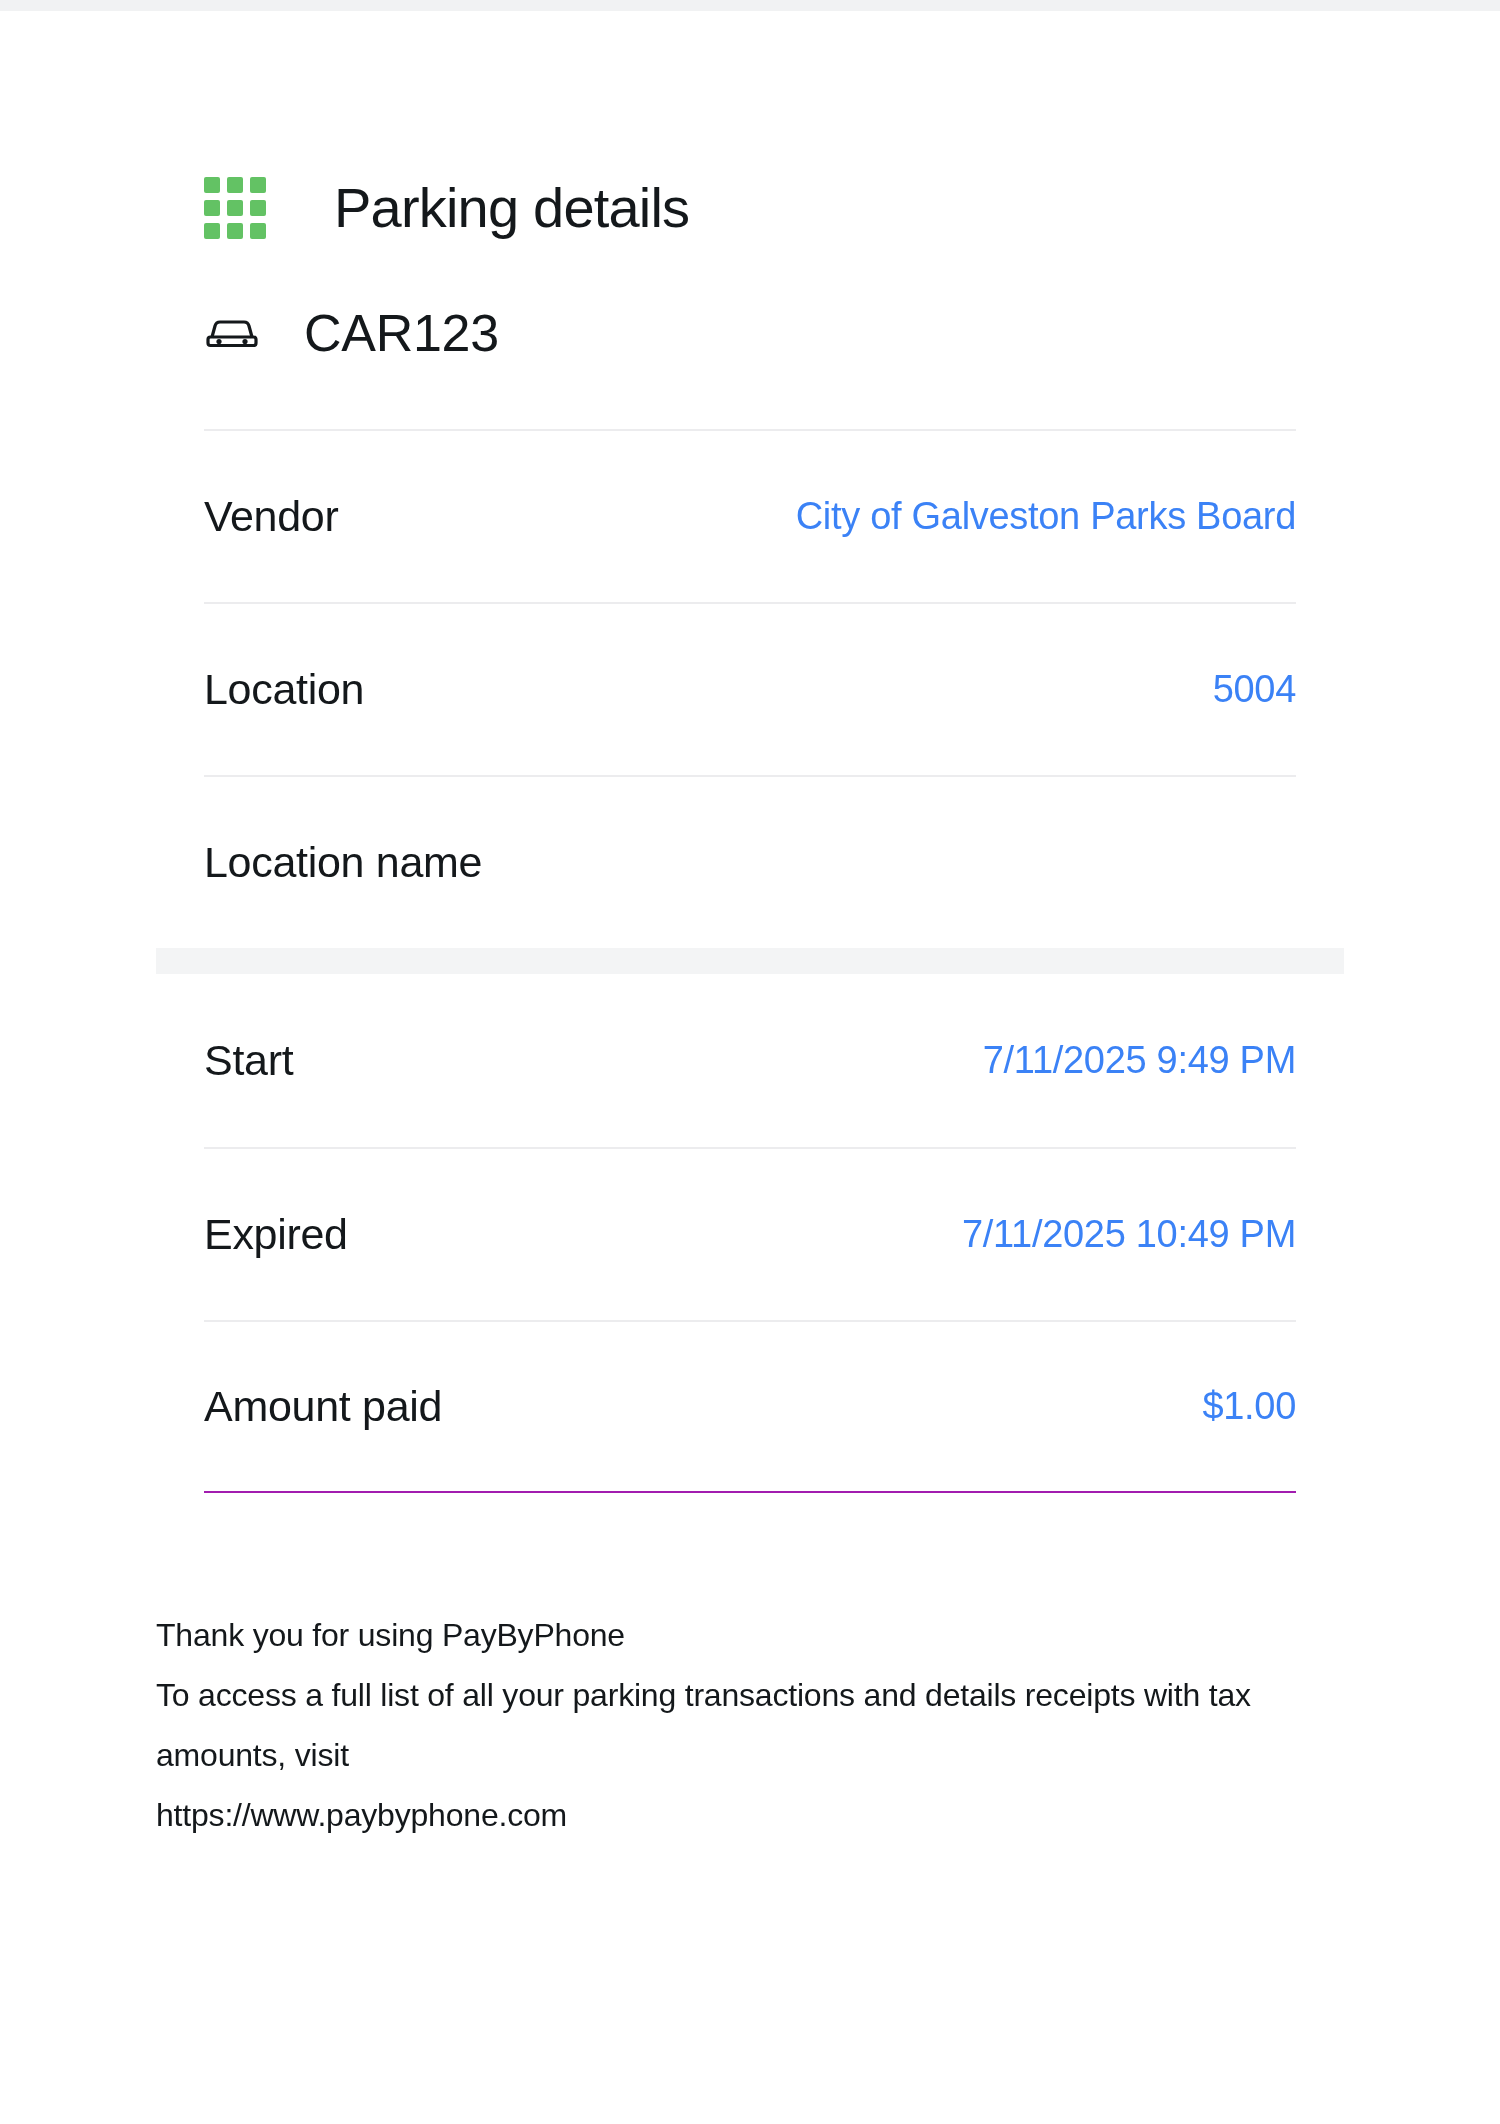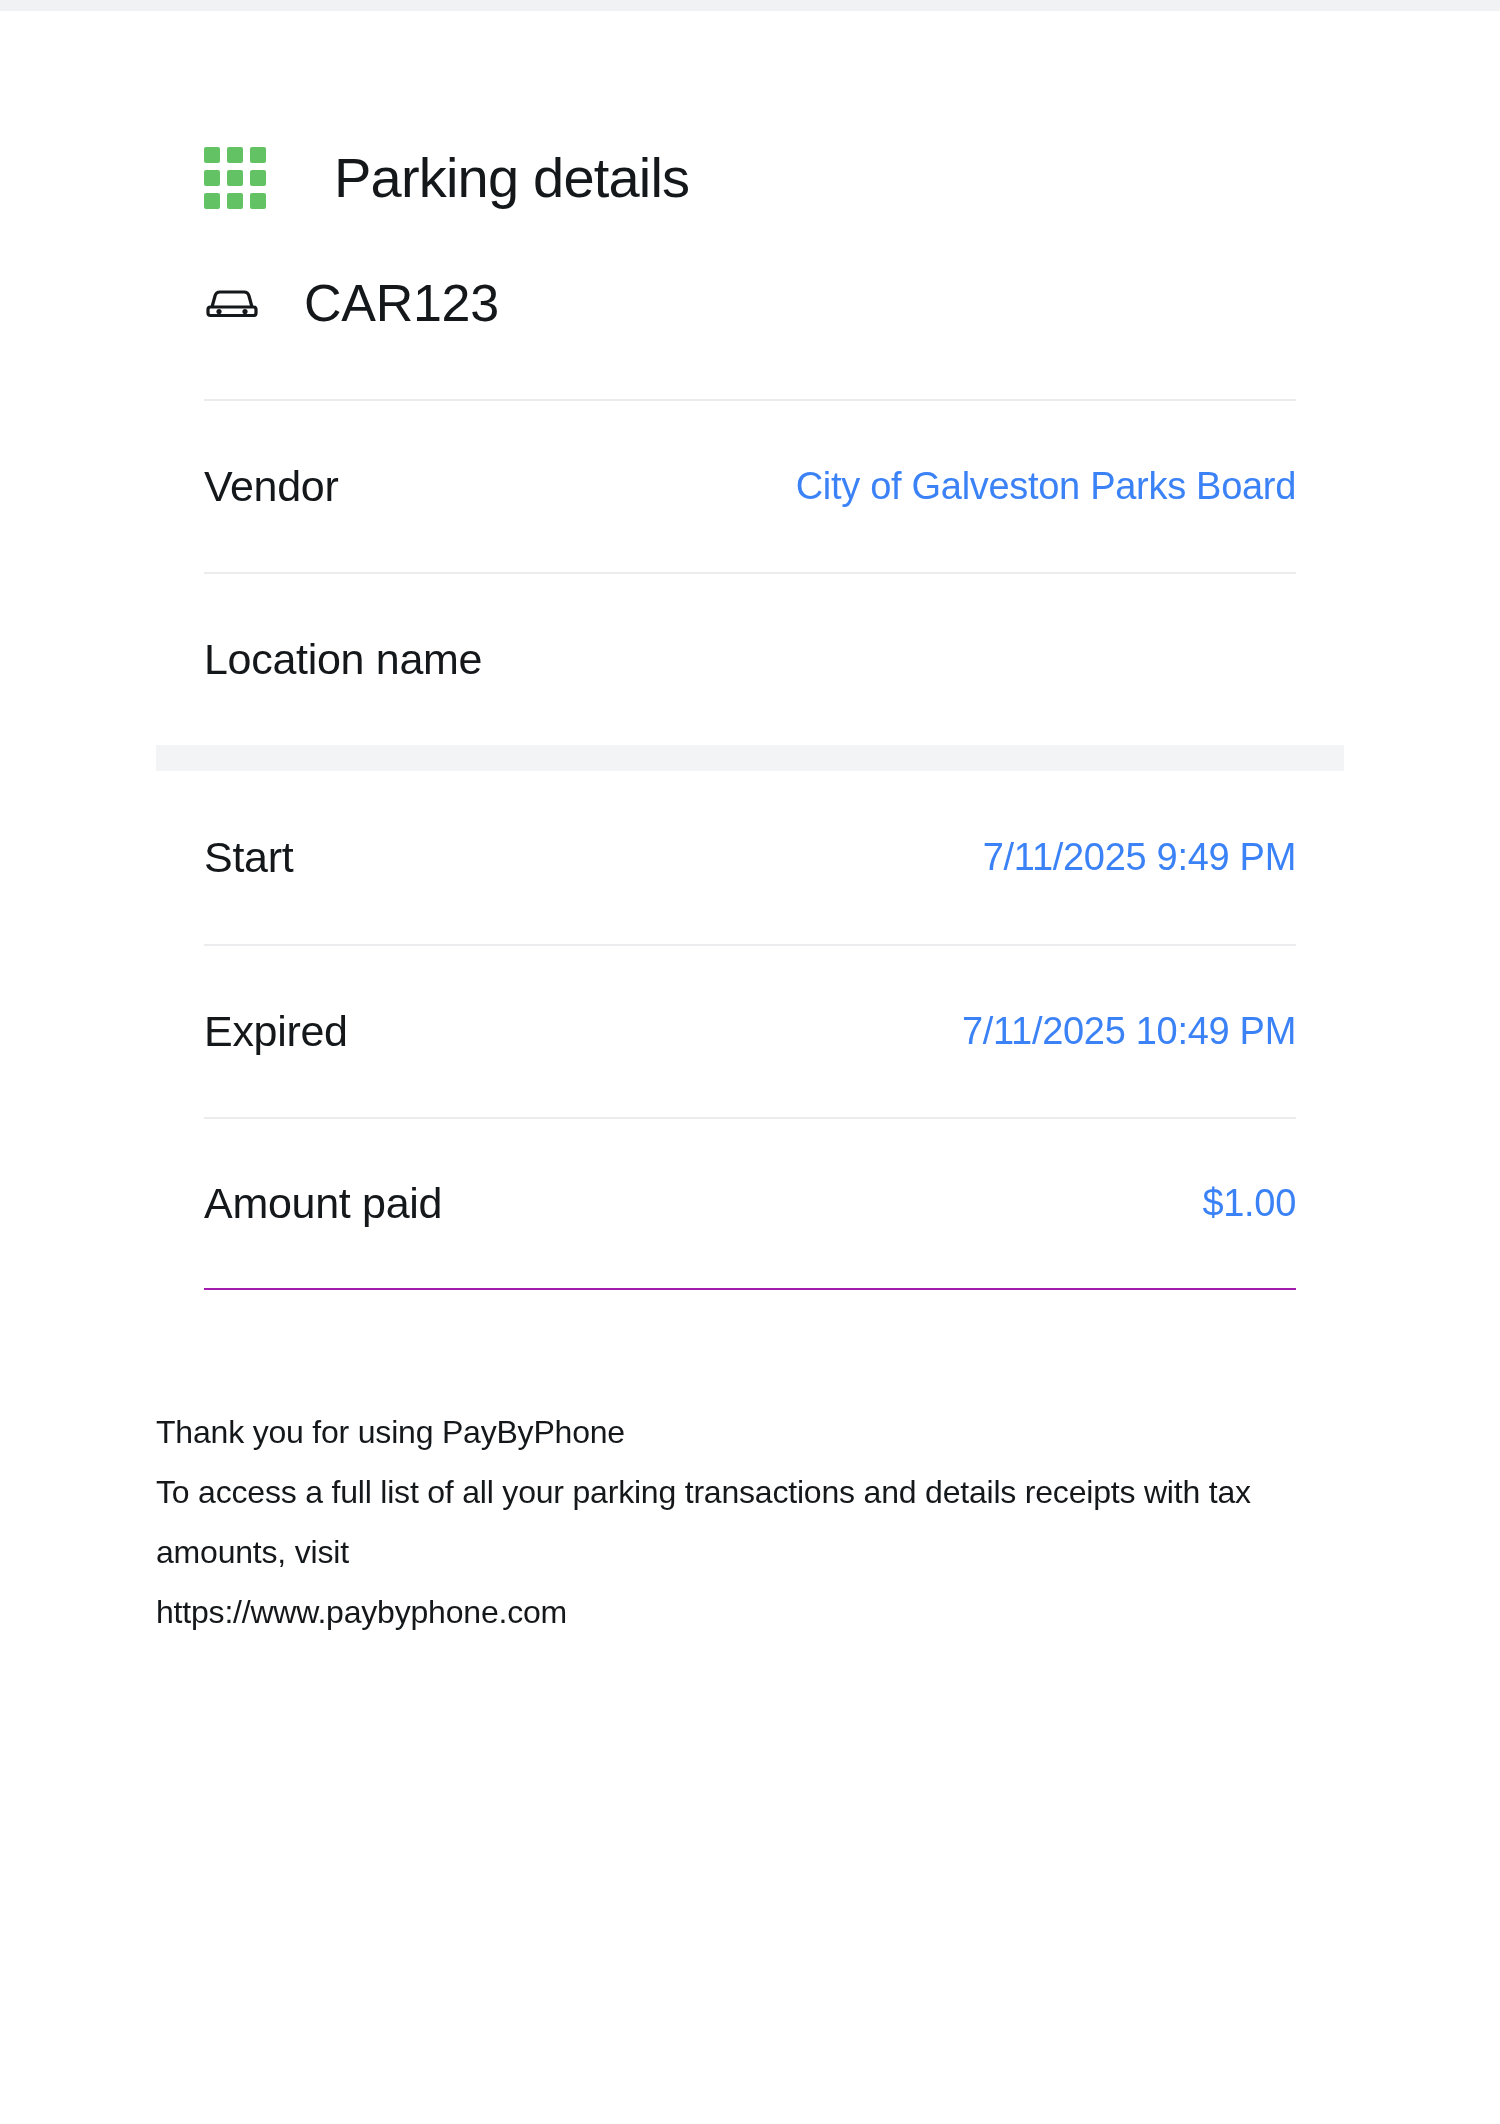--- a/index.html
+++ b/index.html
@@ -32,20 +32,21 @@
   
   .card {
     position: absolute;
     top: 11px;
     left: 0;
     width: 1500px;
     background: #ffffff;
   }
   .content {
     padding: 8px;
+    margin-top: 30px;
   }
   
   .header {
     display: flex;
     align-items: center;
     padding: 128px 0 0 196px;
   }
   .logo-grid {
     width: 62px;
     height: 62px;
@@ -177,20 +178,24 @@
         <span class="plate-text">CAR123</span>
       </div>
 
       <div class="table">
 
         <div class="row first">
           <span class="label">Vendor</span>
           <span class="value">City of Galveston Parks Board</span>
         </div>
 
+        <div class="row">
+          <span class="label">Location</span>
+          <span class="value">5004</span>
+        </div>
 
         <div class="row">
           <span class="label">Location name</span>
         </div>
 
         <div class="band"></div>
 
         <div class="row after-band">
           <span class="label">Start</span>
           <span class="value">7/11/2025 9:49 PM</span>

